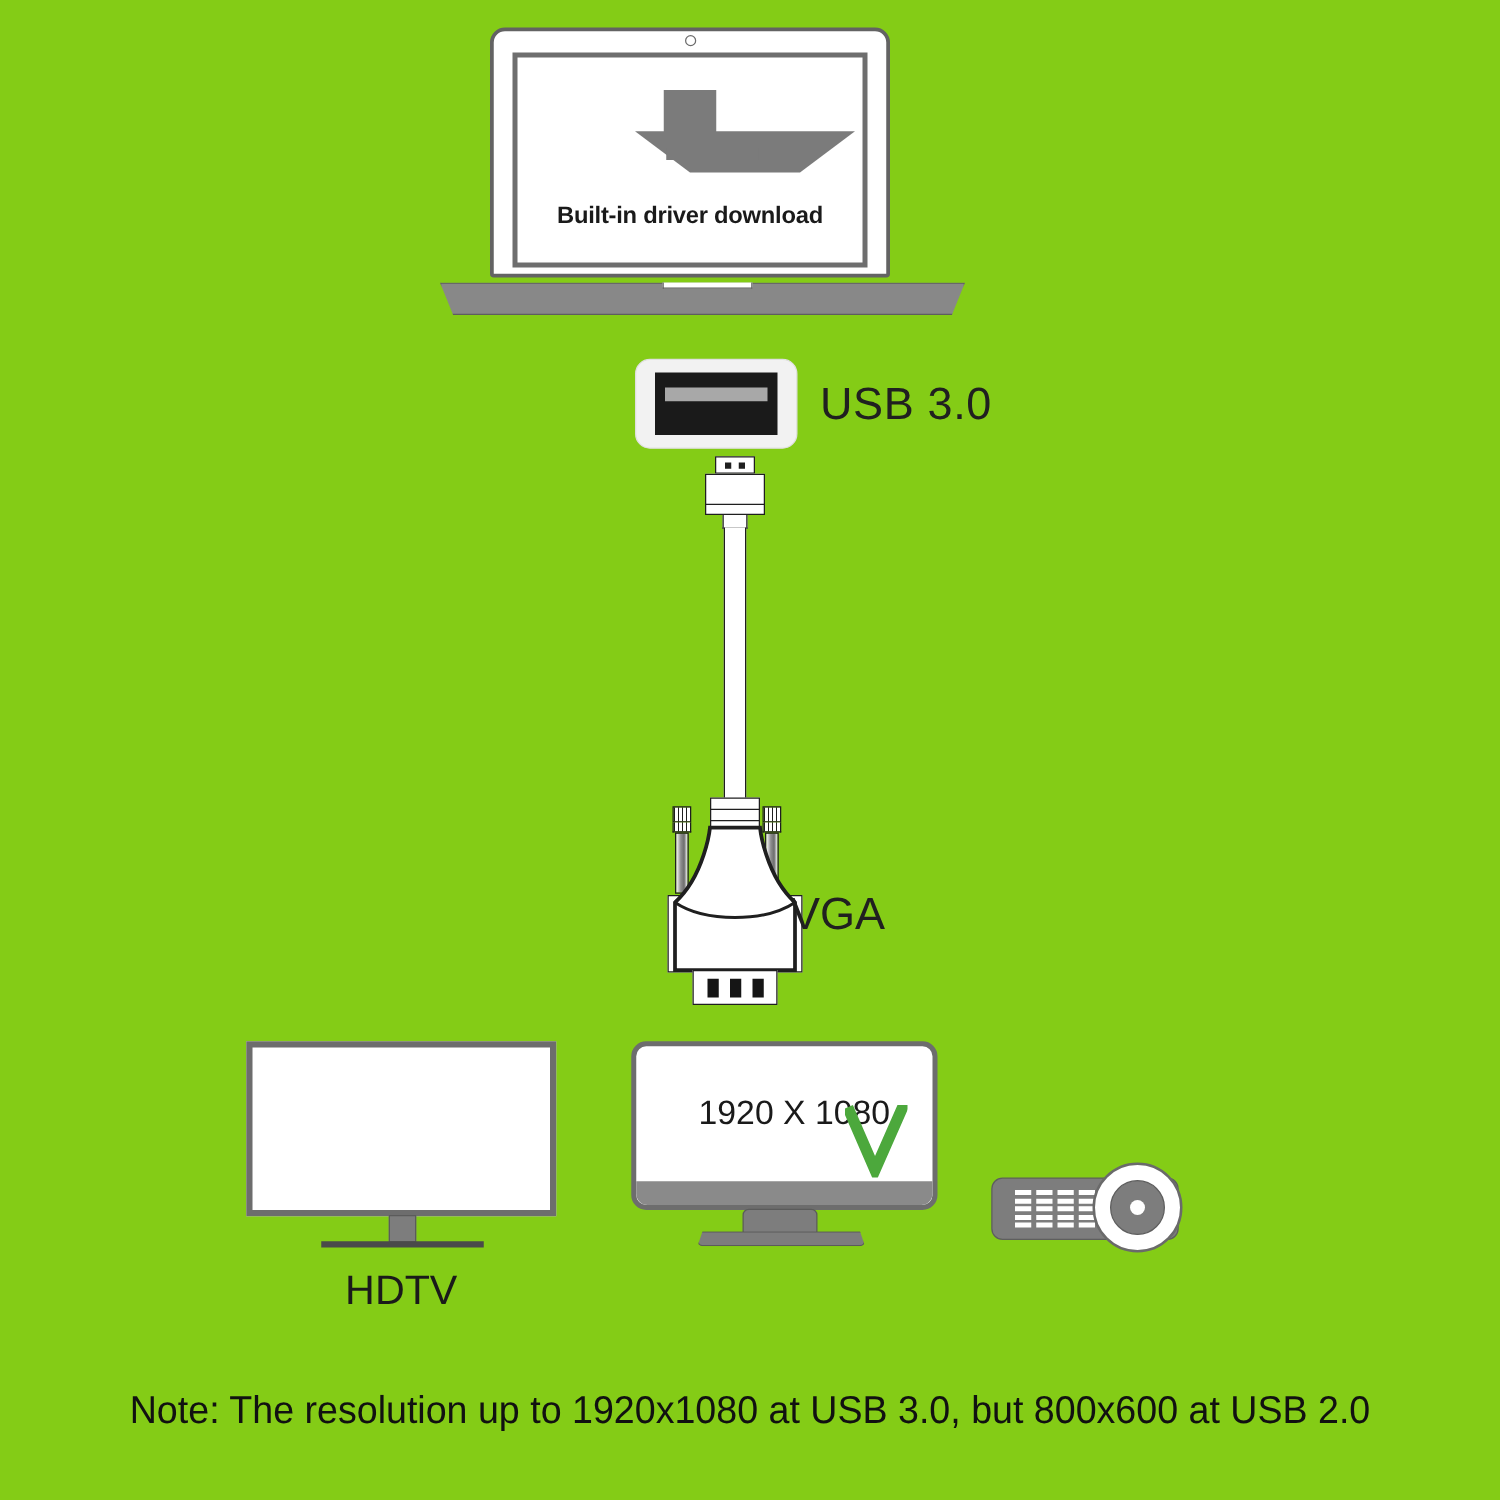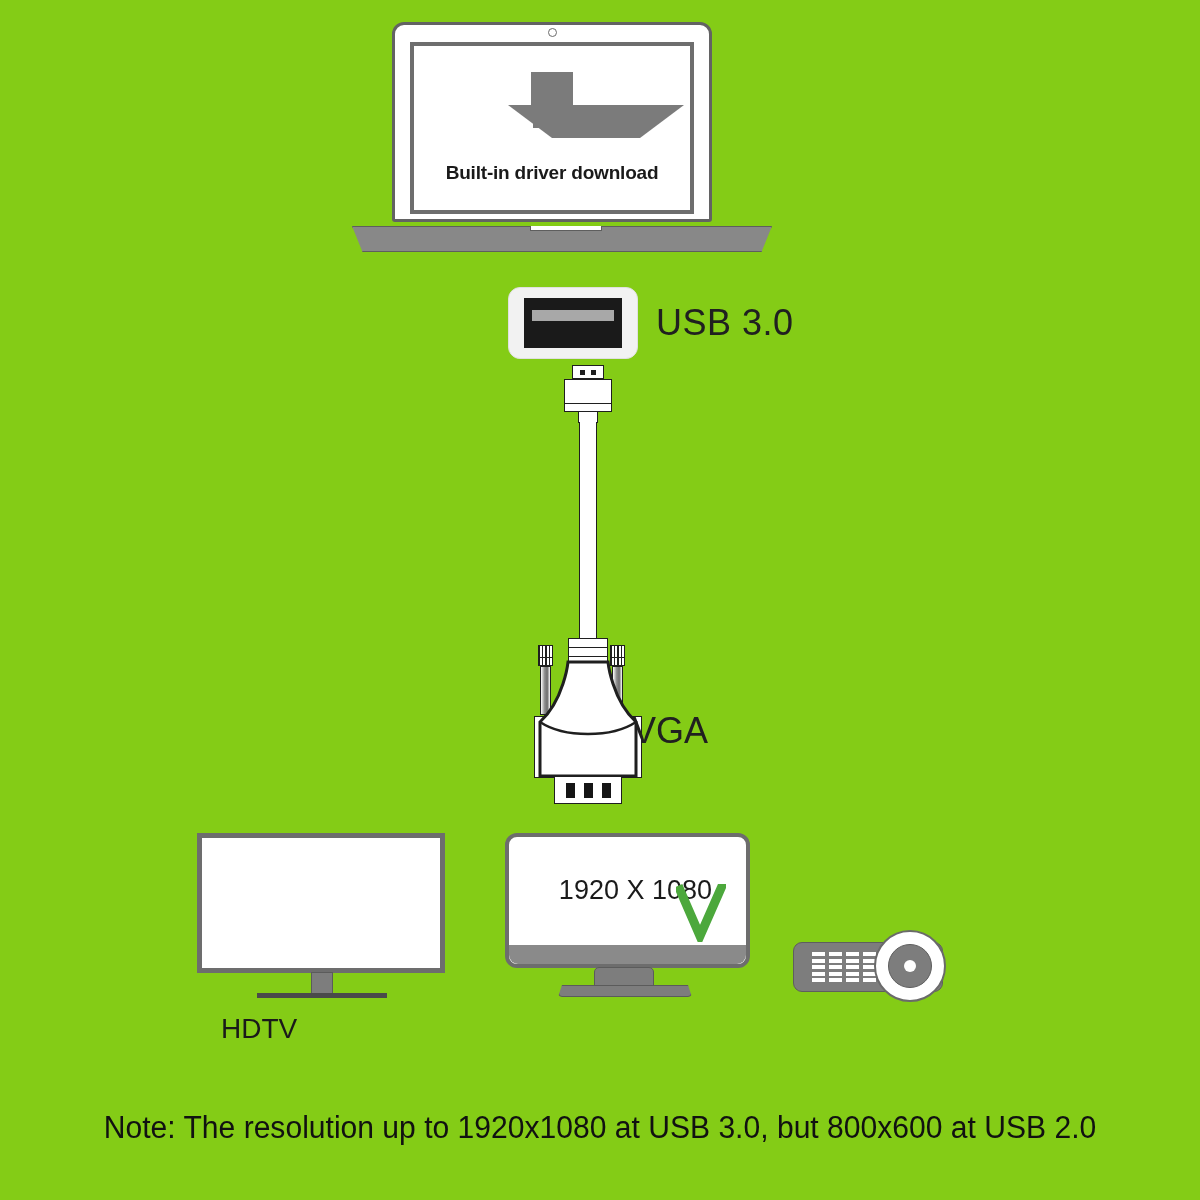--- a/index.html
+++ b/index.html
@@ -336,22 +336,23 @@
     box-sizing: border-box;
   }
   .proj-lens-dot {
     left: 904px; top: 960px;
     width: 12px; height: 12px;
     border-radius: 50%;
     background: #ffffff;
   }
 
   .device-label {
-    font-size: 28px;
+    font-size: 33px;
     color: #1a1a1a;
+    text-align: center;
   }
   .device-label.hdtv      { left: 221px; top: 1013px; width: 200px; }
   .device-label.monitor   { left: 527px; top: 1013px; width: 200px; }
   .device-label.projector { left: 768px; top: 1013px; width: 200px; }
 
   
   .note {
     left: 0; top: 1110px;
     width: 1200px;
     text-align: center;

